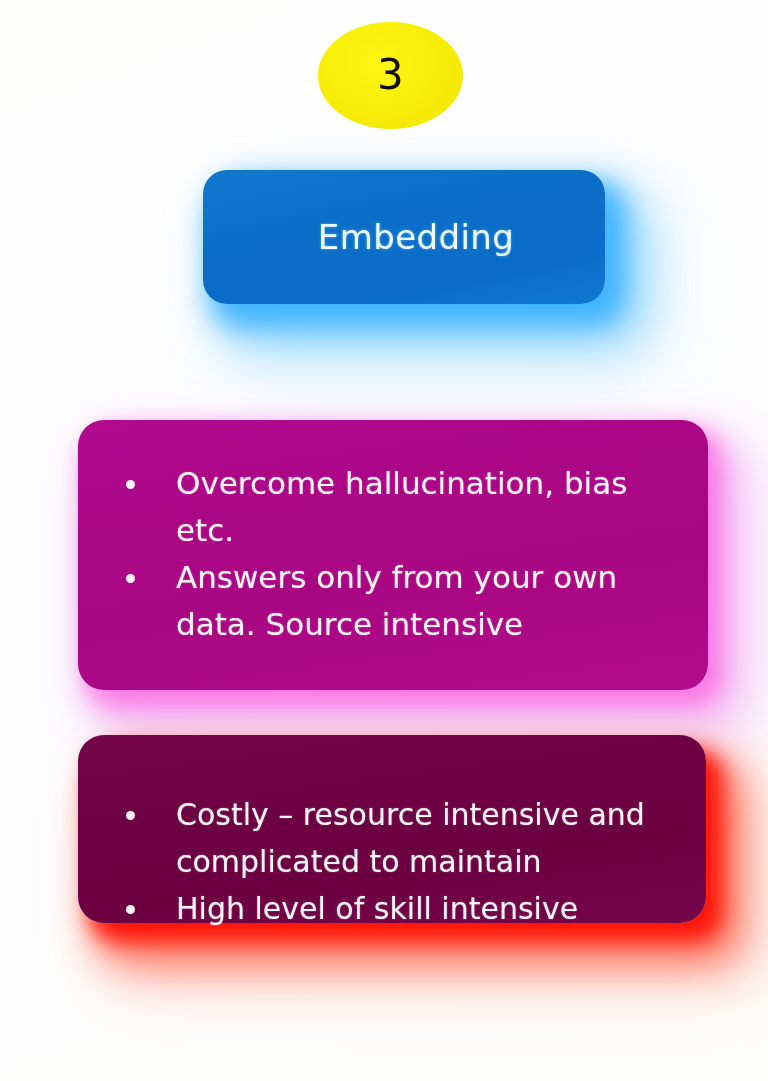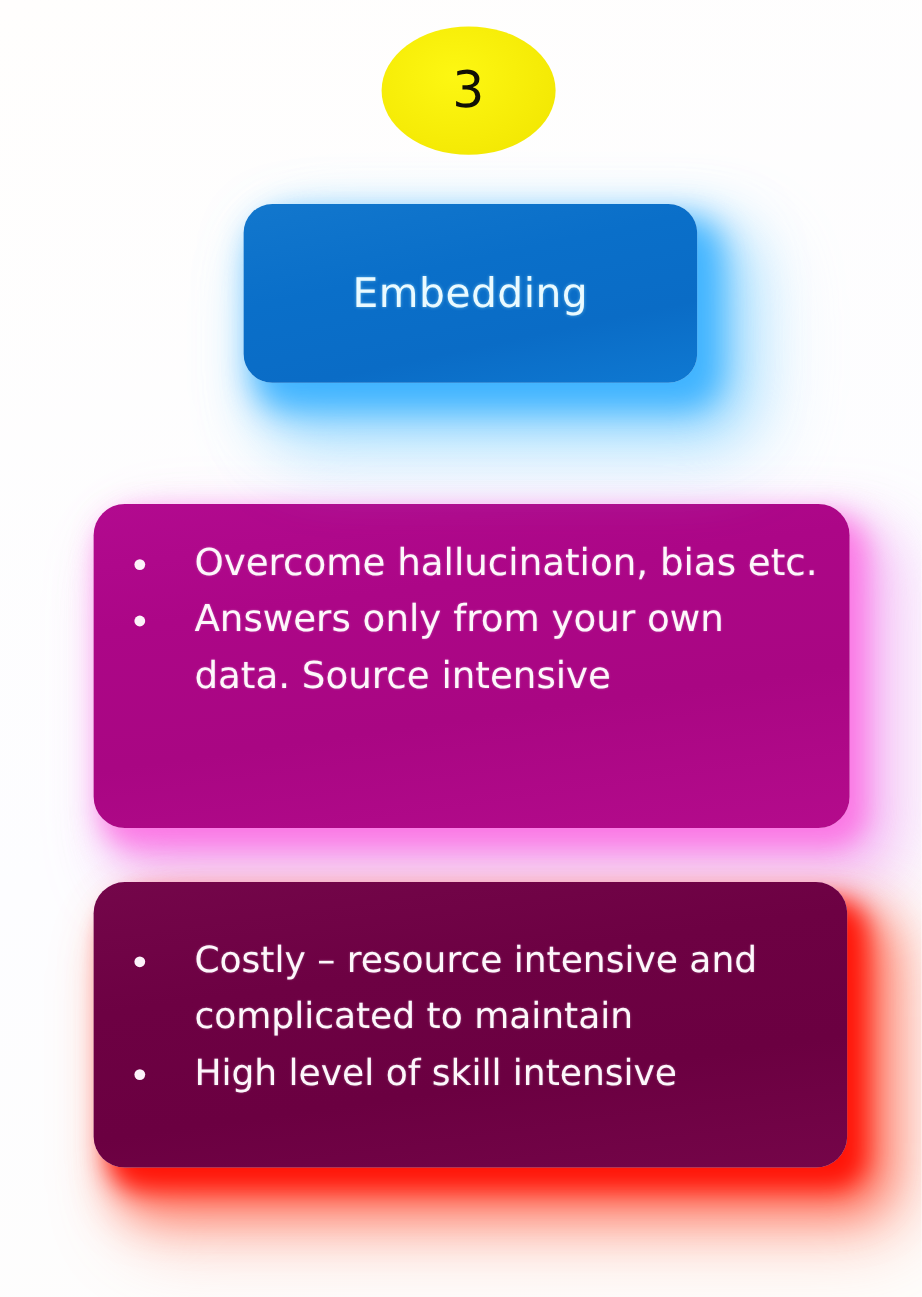--- a/index.html
+++ b/index.html
@@ -46,51 +46,52 @@
     letter-spacing: 0.5px;
     transform: translateY(-1px);
   }
 
   
   .title-card {
     position: absolute;
     left: 203px;
     top: 170px;
     width: 378px;
-    height: 149px;
+    height: 134px;
     border-radius: 24px;
     background: linear-gradient(168deg, #1277cd 0%, #0a6fc9 38%, #0a6cc6 70%, #0f79d2 100%);
     box-shadow:
       14px 16px 26px 6px rgba(41, 170, 255, 0.80),
       26px 30px 46px 14px rgba(96, 196, 255, 0.55),
       40px 44px 62px 22px rgba(150, 218, 255, 0.32);
     display: flex;
     align-items: center;
     justify-content: center;
     z-index: 3;
+    padding-left: 24px;
   }
   .title-card-label {
     font-family: "DejaVu Sans", "Liberation Sans", sans-serif;
     font-size: 34px;
     font-weight: 400;
     color: #eafaff;
     letter-spacing: 0.4px;
     text-shadow: 0 0 3px rgba(160, 230, 255, 0.55);
   }
 
   
   .bullet-card {
     position: absolute;
     border-radius: 26px;
     box-sizing: border-box;
     z-index: 2;
   }
   .bullet-list {
     list-style: none;
-    margin: 0;
+    margin: 14px;
     padding: 0;
   }
   .bullet-item {
     position: relative;
     display: block;
     padding-left: 84px;
     font-family: "DejaVu Sans", "Liberation Sans", sans-serif;
     font-weight: 400;
     color: #fdf7fb;
     text-shadow: 0 0 2px rgba(255, 235, 250, 0.35);
@@ -124,21 +125,21 @@
   }
   .pros-card .bullet-item::before {
     top: 20px;
   }
 
   
   .cons-card {
     left: 78px;
     top: 735px;
     width: 628px;
-    height: 238px;
+    height: 188px;
     background: linear-gradient(172deg, #74064a 0%, #6d0143 34%, #6b0041 66%, #750549 100%);
     box-shadow:
       14px 16px 20px 2px rgba(255, 12, 0, 0.92),
       26px 30px 38px 10px rgba(255, 60, 30, 0.62),
       40px 46px 58px 18px rgba(255, 120, 90, 0.34);
     padding: 42px 26px 0 0;
   }
   .cons-card .bullet-item {
     font-size: 30px;
     line-height: 47px;

